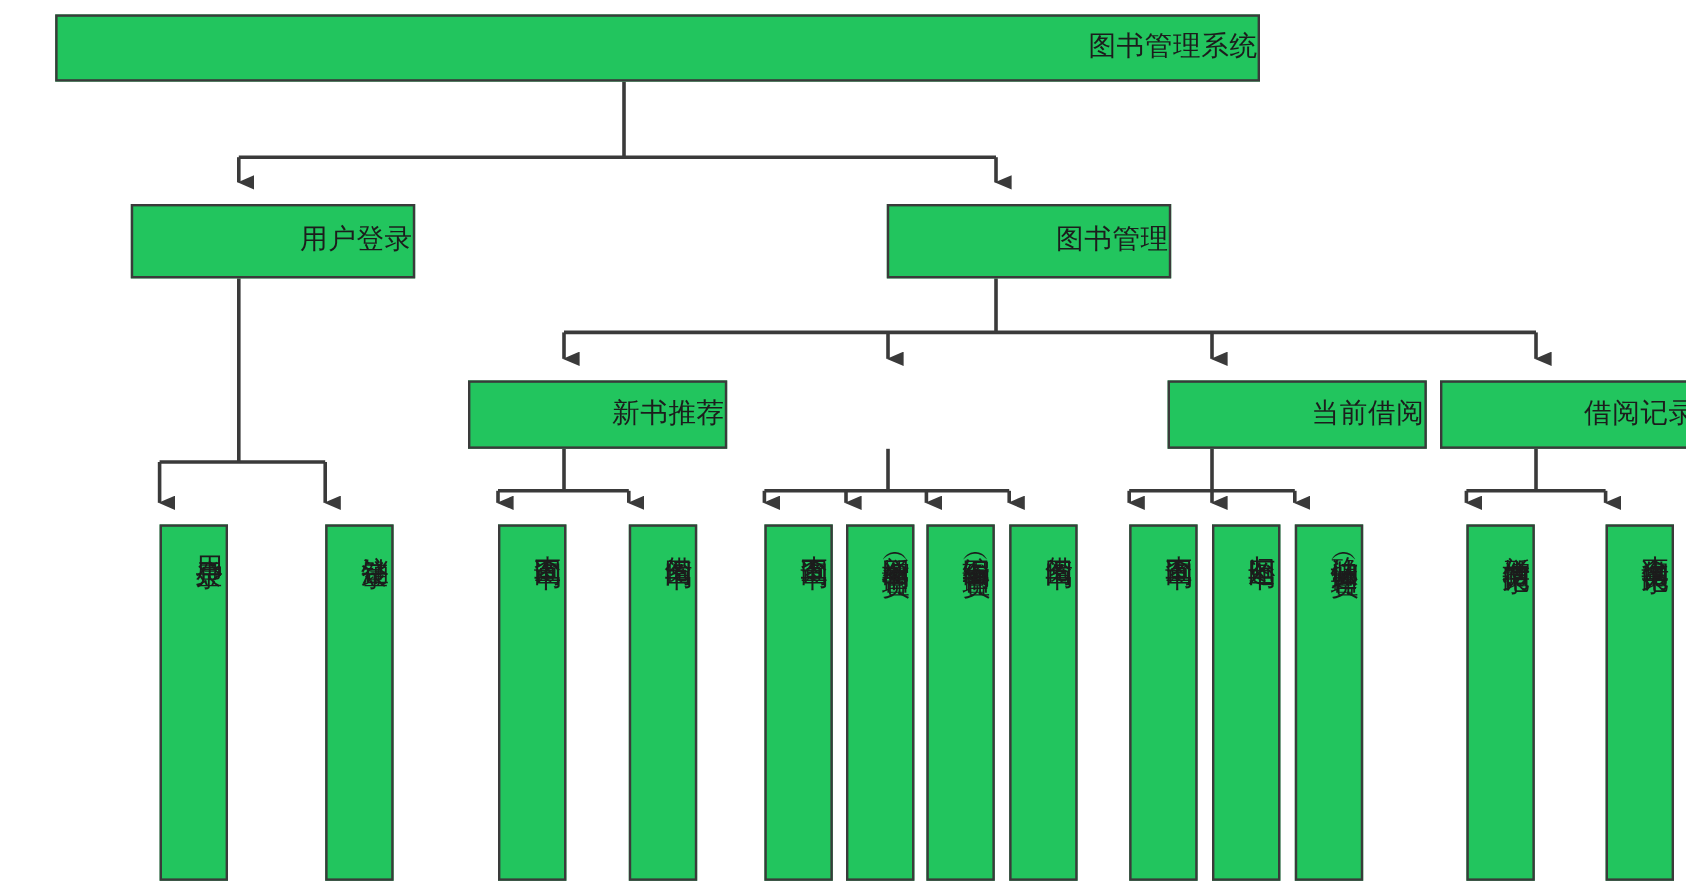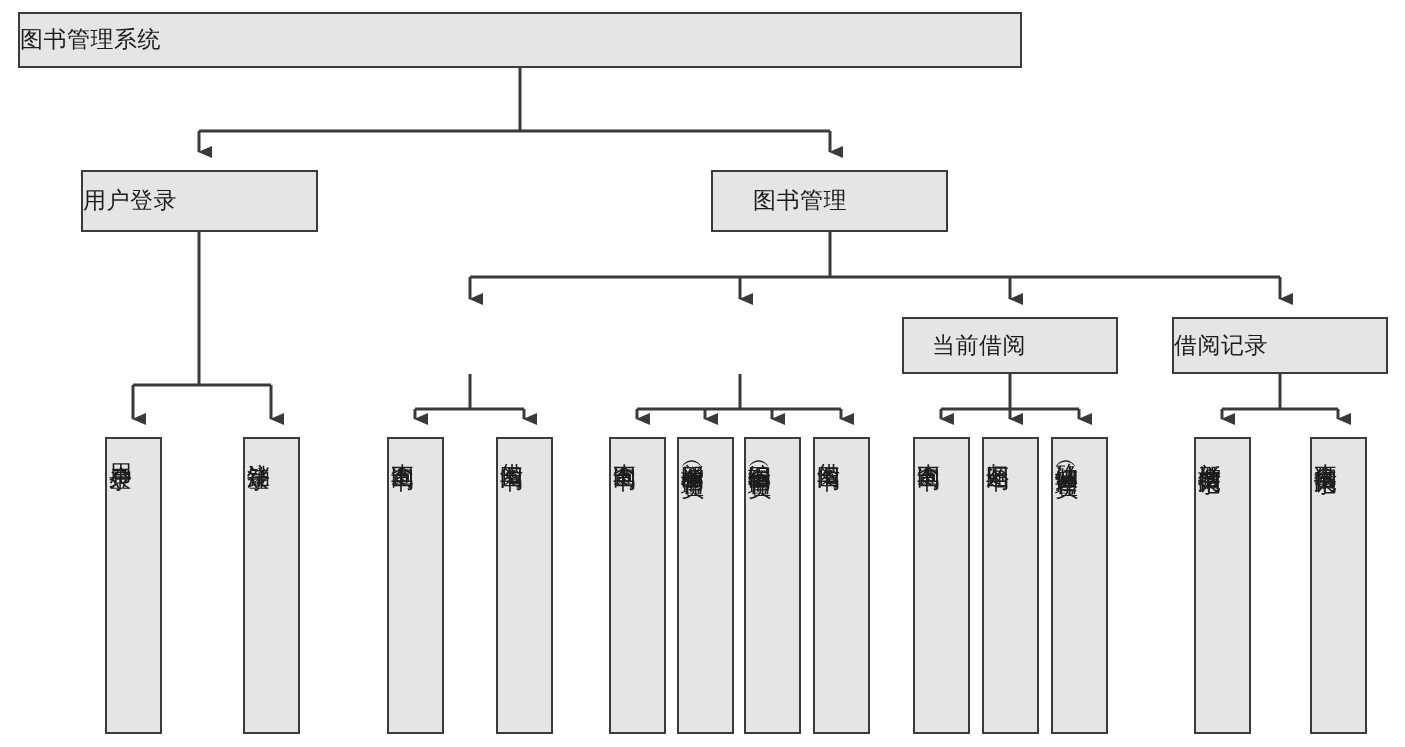--- a/index.html
+++ b/index.html
@@ -30,26 +30,27 @@
     left: 0;
     top: 0;
     width: 1405px;
     height: 747px;
     pointer-events: none;
   }
   .node {
     position: absolute;
     box-sizing: border-box;
     border: 2px solid #3a3a3a;
-    background: #e5e5e5;
+    background: #22c55e;
     display: flex;
     align-items: center;
-    justify-content: flex-start;
+    justify-content: flex-end;
     pointer-events: auto;
     cursor: default;
+    margin-left: 28px;
   }
   .node-label {
     color: #1c1c1c;
     font-size: 22px;
     line-height: 1.18;
     letter-spacing: 0.5px;
     text-align: center;
     white-space: nowrap;
   }
   .node.root .node-label { font-size: 23px; }
@@ -144,21 +145,24 @@
       <span class="node-label">图书管理系统</span>
     </div>
 
     <div class="node level2" style="left:81px; top:170px; width:237px; height:62px;">
       <span class="node-label">用户登录</span>
     </div>
     <div class="node level2" style="left:711px; top:170px; width:237px; height:62px;padding-left:40px;">
       <span class="node-label">图书管理</span>
     </div>
 
-    <div class="node level3" style="left:902px; top:317px; width:216px; height:57px;padding-left:28px;">
+    <div class="node level3" style="left:362px; top:317px; width:216px; height:57px;">
+      <span class="node-label">新书推荐</span>
+    </div>
+    <div class="node level3" style="left:945px; top:317px; width:216px; height:57px;padding-left:28px;">
       <span class="node-label">当前借阅</span>
     </div>
     <div class="node level3" style="left:1172px; top:317px; width:216px; height:57px;">
       <span class="node-label">借阅记录</span>
     </div>
 
     <div class="node leaf" style="left:105px; top:437px; width:57px; height:297px;">
       <span class="node-label">用户登录</span>
     </div>
     <div class="node leaf" style="left:243px; top:437px; width:57px; height:297px;">

